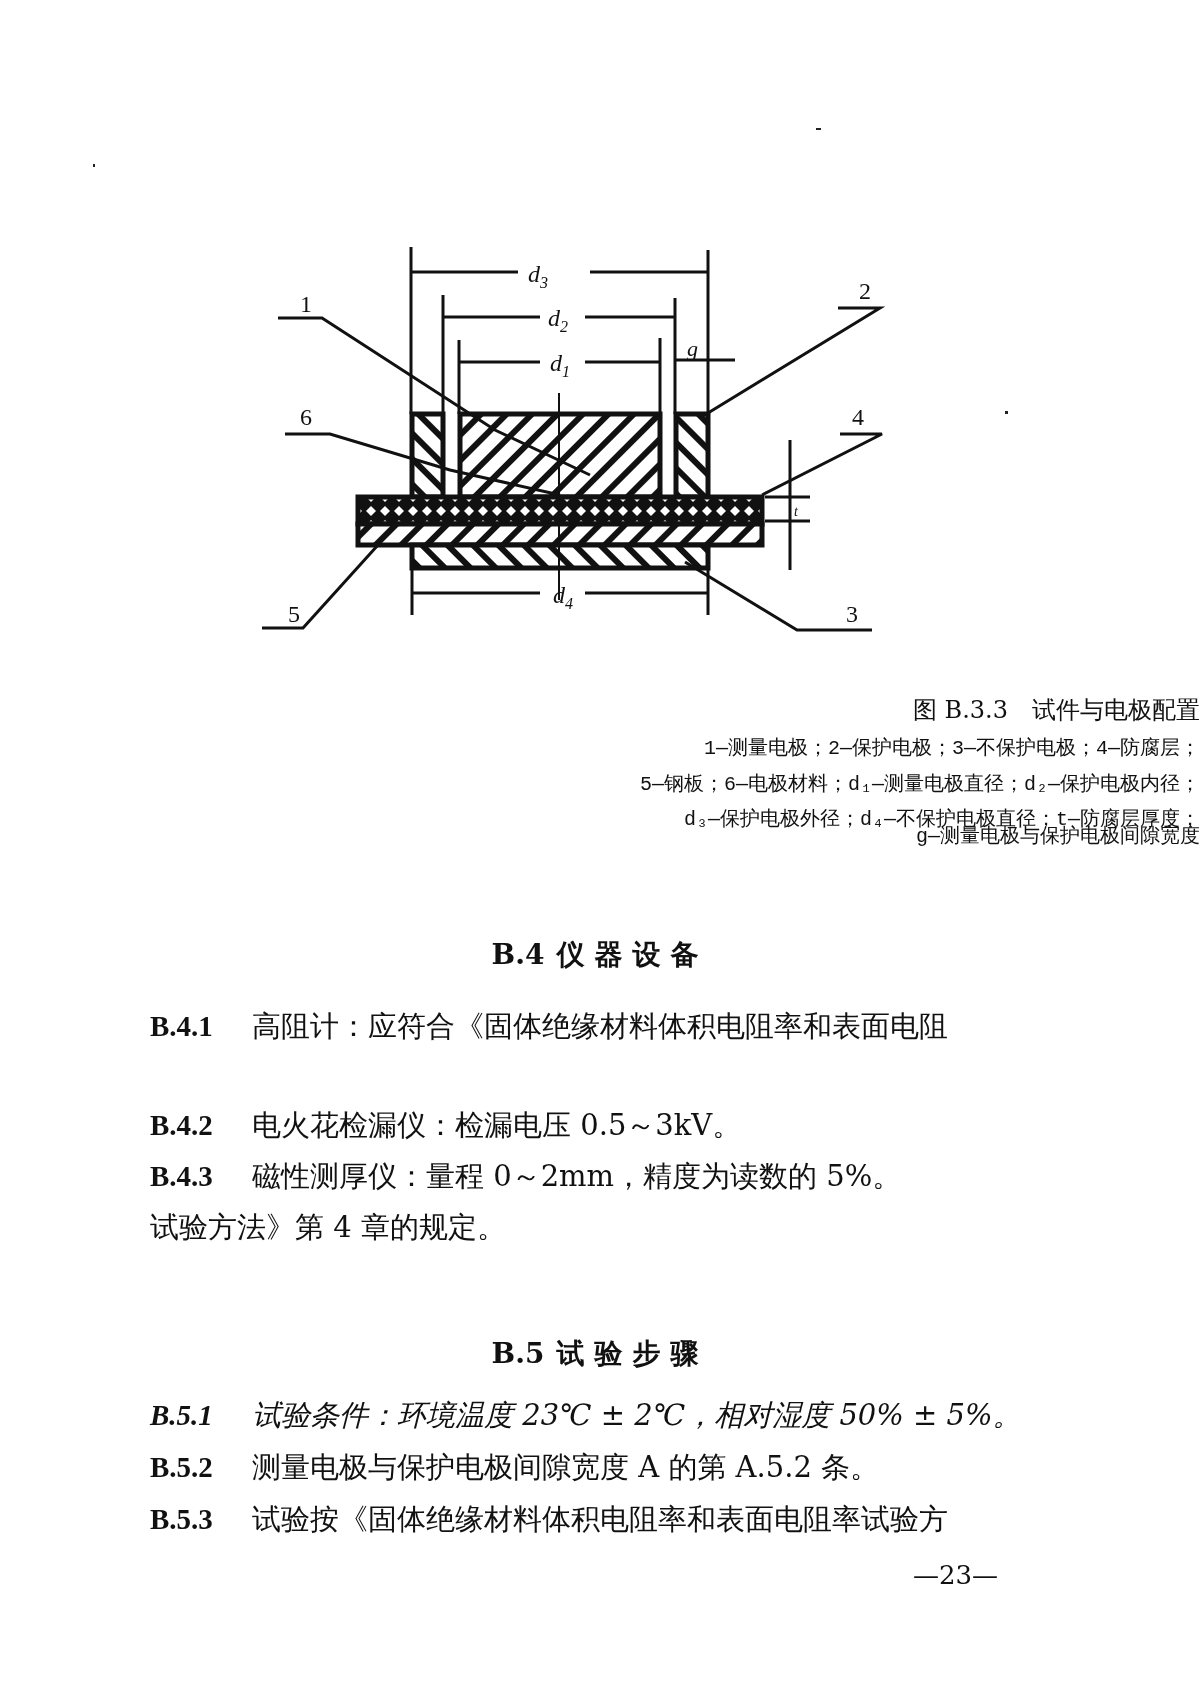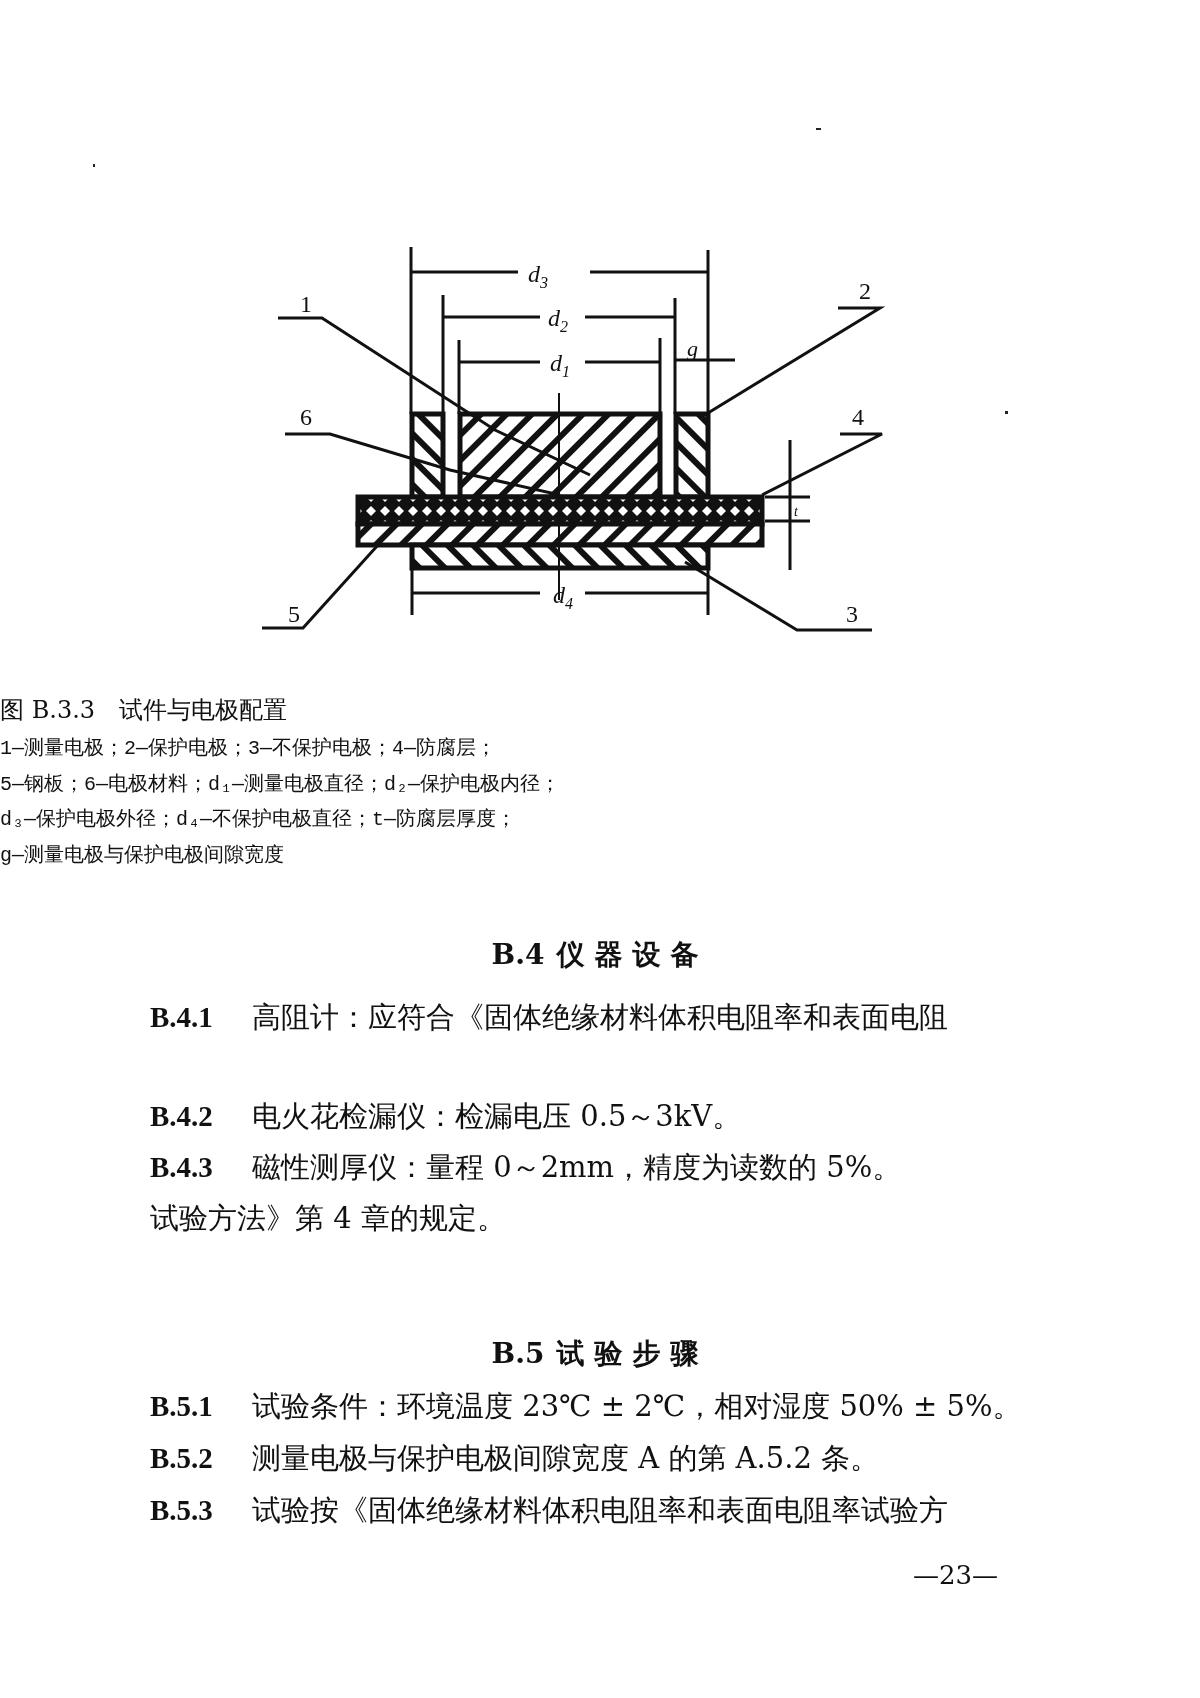--- a/index.html
+++ b/index.html
@@ -1,24 +1,24 @@
 <!DOCTYPE html>
 <html><head>
 <meta charset="utf-8">
 <style>
   html, body { margin: 0; padding: 0; background: #ffffff; }
   body { width: 1200px; height: 1698px; position: relative; overflow: hidden;
          font-family: "DejaVu Serif", "Liberation Serif", serif; color: #111; }
   #figure { position: absolute; left: 0; top: 0; }
-  .caption { position: absolute; left: 0; width: 1200px; text-align: left; white-space: nowrap; }
+  .caption { position: absolute; left: 0; width: 1200px; text-align: right; white-space: nowrap; }
   .cap-title { top: 694px; font-size: 24px; }
   .cap-line { font-size: 20px; font-family: Liberation Mono, monospace; }
   .heading { position: absolute; left: 0; width: 1200px; text-align: center; font-size: 28px; font-weight: bold; letter-spacing: 10px; white-space: nowrap; }
   .heading .num { letter-spacing: 0; margin-right: 12px; }
-  .para { position: absolute; left: 150px; width: 900px; font-size: 29px; line-height: 32px; white-space: nowrap; }
+  .para { position: absolute; left: 150px; width: 900px; font-size: 29px; line-height: 51px; white-space: nowrap; }
   .para .clause { font-weight: bold; font-family: "Liberation Serif", serif; display: inline-block; width: 102px; }
   .pagenum { position: absolute; top: 1560px; left: 913px; font-size: 26px; white-space: nowrap; }
   .speck { position: absolute; background: #222; }
 </style>
 </head>
 <body>
 
 <svg id="figure" width="1200" height="680" viewBox="0 0 1200 680" xmlns="http://www.w3.org/2000/svg">
   <defs>
     <pattern id="hatchR" patternUnits="userSpaceOnUse" width="18" height="18" patternTransform="rotate(45)">
@@ -102,21 +102,21 @@
 </svg>
 
 <div class="speck" style="left:816px;top:128px;width:5px;height:2px;"></div>
 <div class="speck" style="left:1005px;top:411px;width:3px;height:3px;"></div>
 <div class="speck" style="left:93px;top:164px;width:2px;height:3px;"></div>
 
 <div class="caption cap-title">图 B.3.3　试件与电极配置</div>
 <div class="caption cap-line" style="top:734px;">1—测量电极；2—保护电极；3—不保护电极；4—防腐层；</div>
 <div class="caption cap-line" style="top:770px;">5—钢板；6—电极材料；d₁—测量电极直径；d₂—保护电极内径；</div>
 <div class="caption cap-line" style="top:805px;">d₃—保护电极外径；d₄—不保护电极直径；t—防腐层厚度；</div>
-<div class="caption cap-line" style="top:841px;">g—测量电极与保护电极间隙宽度</div>
+<div class="caption cap-line" style="top:822px;">g—测量电极与保护电极间隙宽度</div>
 
 <div class="heading" style="top:936px;">
   <span class="num">B.4</span><span>仪器设备</span>
 </div>
 
 <div class="para" style="top:1001px;">
   <div><span class="clause">B.4.1</span><span>高阻计：应符合《固体绝缘材料体积电阻率和表面电阻</span></div>
 </div>
 <div class="para" style="top:1100px;">
   <div><span class="clause">B.4.2</span><span>电火花检漏仪：检漏电压 0.5～3kV。</span></div>
@@ -125,21 +125,21 @@
   <div><span class="clause">B.4.3</span><span>磁性测厚仪：量程 0～2mm，精度为读数的 5%。</span></div>
 </div>
 <div class="para" style="top:1202px;">
   <div><span>试验方法》第 4 章的规定。</span></div>
 </div>
 
 <div class="heading" style="top:1335px;">
   <span class="num">B.5</span><span>试验步骤</span>
 </div>
 
-<div class="para" style="top:1390px;">
+<div class="para" style="top:1390px;font-style:italic;">
   <div><span class="clause">B.5.1</span><span>试验条件：环境温度 23℃ ± 2℃，相对湿度 50% ± 5%。</span></div>
 </div>
 <div class="para" style="top:1442px;">
   <div><span class="clause">B.5.2</span><span>测量电极与保护电极间隙宽度 A 的第 A.5.2 条。</span></div>
 </div>
 <div class="para" style="top:1494px;">
   <div><span class="clause">B.5.3</span><span>试验按《固体绝缘材料体积电阻率和表面电阻率试验方</span></div>
 </div>
 
 <div class="pagenum">—23—</div>

